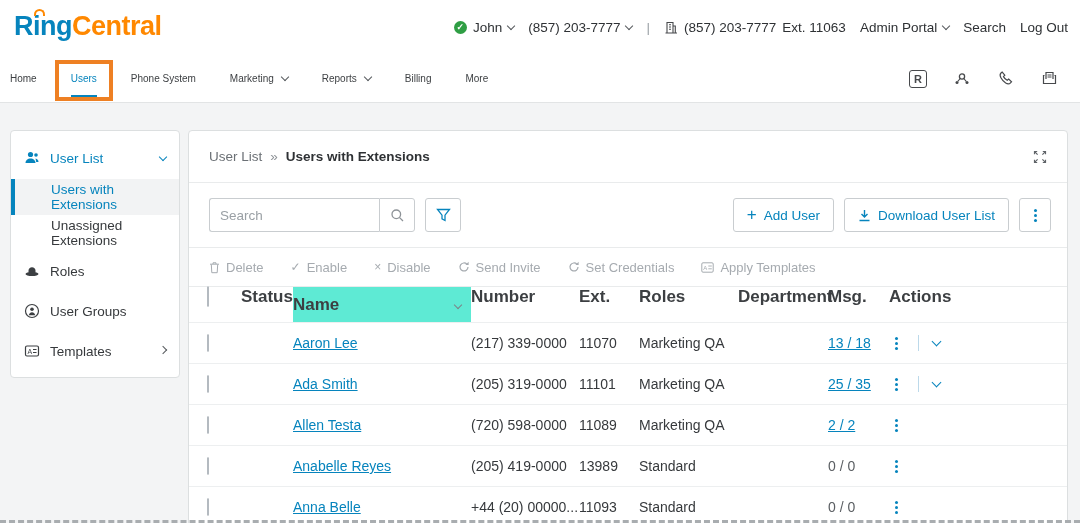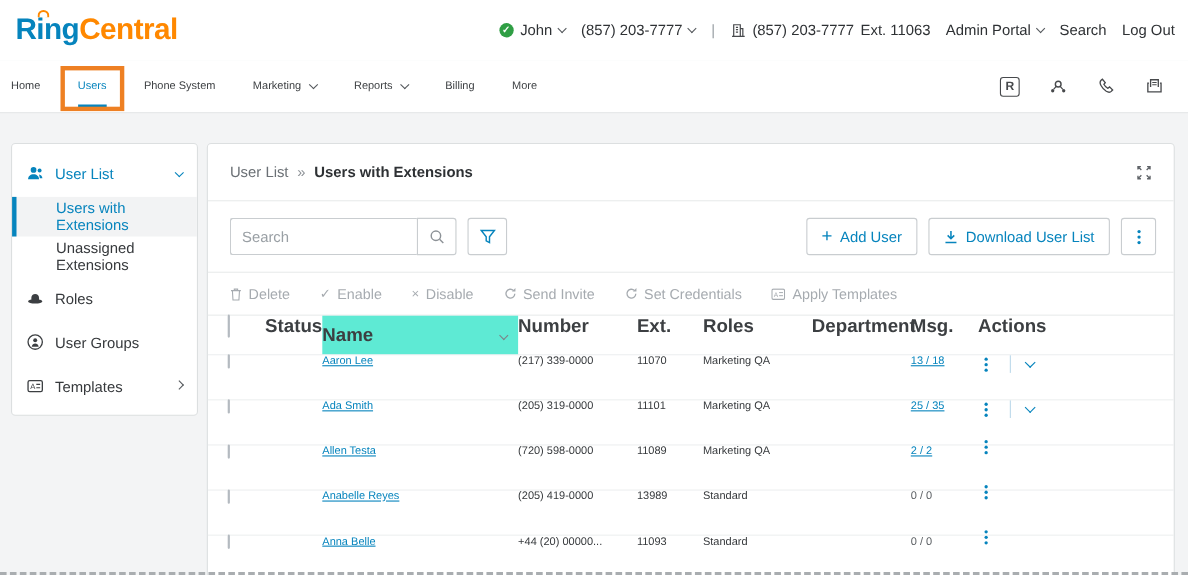--- a/index.html
+++ b/index.html
@@ -88,21 +88,21 @@
   .glyph { font-size: 12px; line-height: 1; }
 
   
   .thead { display: flex; align-items: flex-start; height: 35px; padding-left: 18px; font-size: 17px; font-weight: bold; color: #3c3f42; }
   .c-check { width: 34px; } .c-status { width: 52px; } .c-name { width: 178px; }
   .c-number { width: 108px; } .c-ext { width: 60px; } .c-roles { width: 99px; }
   .c-dept { width: 90px; } .c-msg { width: 61px; } .c-actions { flex: 1; }
   .thead .c-name { align-self: stretch; display: flex; align-items: center; background: #5eead4; padding-right: 10px; }
   .sort-chev { margin-left: auto; width: 6px; height: 6px; border-right: 1.4px solid #7d8287; border-bottom: 1.4px solid #7d8287; transform: rotate(45deg); }
 
-  .trow { display: flex; height: 41px; padding-left: 18px; border-top: 1px solid #edeff0; font-size: 10px; }
+  .trow { display: flex; align-items: center; height: 41px; padding-left: 18px; border-top: 1px solid #edeff0; font-size: 14px; }
   .cb { width: 14px; height: 14px; border: 1.5px solid #b4bac0; border-radius: 3px; background: #fff; }
   .status-dot { width: 15px; height: 15px; border-radius: 50%; position: relative; }
   .status-active { background: #2f9e44; }
   .status-active::after { content: "\2713"; position: absolute; left: 3.5px; top: 1px; color: #fff; font-size: 10px; font-weight: bold; }
   .status-invited { background: #6f7377; }
   .status-invited::after { content: "\2192"; position: absolute; left: 3px; top: 1px; color: #fff; font-size: 10px; font-weight: bold; }
   a.cell-link { color: #0684bd; text-decoration: underline; }
   .msg-plain { color: #5a5e62; }
   .act-group { display: flex; align-items: center; }
   .act-sep { width: 1px; height: 16px; background: #bcd9ea; margin: 0 14px; }

